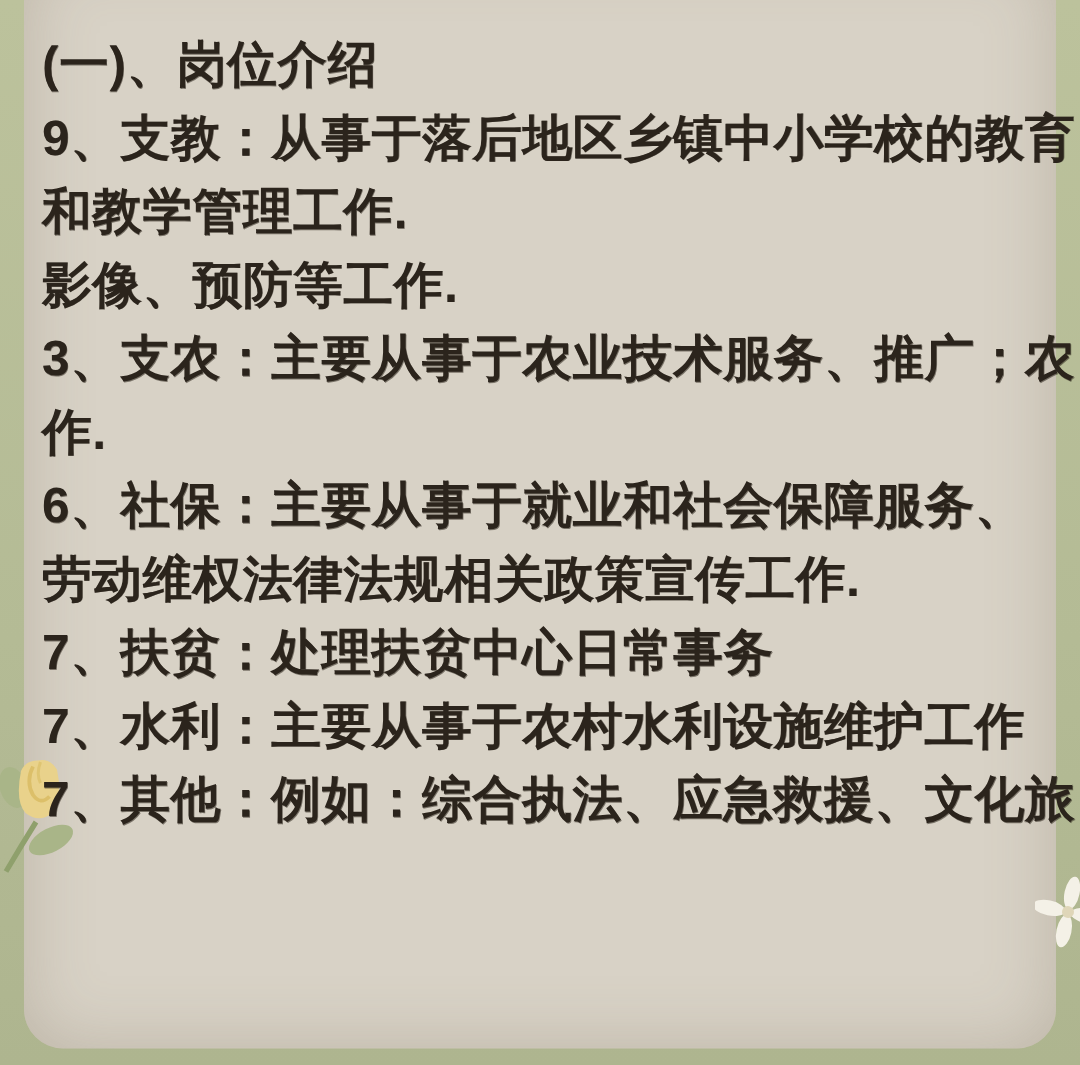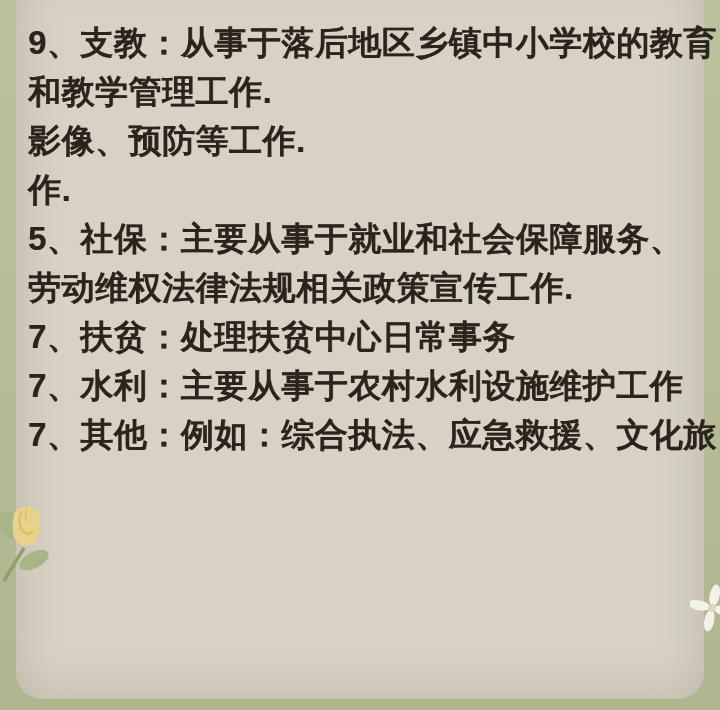--- a/index.html
+++ b/index.html
@@ -68,25 +68,27 @@
     <svg class="flower-left" viewBox="0 0 52 88" aria-hidden="true">
       <ellipse cx="9" cy="27" rx="9" ry="14" fill="#a9b588" transform="rotate(-18 9 27)"></ellipse>
       <ellipse cx="34" cy="62" rx="16" ry="8" fill="#a9b588" transform="rotate(-27 34 62)"></ellipse>
       <path d="M24 50 Q14 66 4 83" stroke="#8fa06c" stroke-width="3.5" fill="none"></path>
       <path d="M14 16 Q10 36 17 44 Q26 51 35 44 Q42 35 38 15 Q33 7 25 9 Q17 9 14 16 Z" fill="#e9d28b"></path>
       <path d="M22 13 Q17 23 22 32 Q27 39 33 33" stroke="#d9bc63" stroke-width="2.5" fill="none" opacity="0.85"></path>
       <path d="M27 10 Q24 18 27 24" stroke="#d9bc63" stroke-width="2" fill="none" opacity="0.6"></path>
     </svg>
 
     <div class="doc-text">
+      <div class="line">(一)、岗位介绍</div>
       <div class="line">9、支教：从事于落后地区乡镇中小学校的教育</div>
       <div class="line">和教学管理工作.</div>
       <div class="line">影像、预防等工作.</div>
+      <div class="line">3、支农：主要从事于农业技术服务、推广；农</div>
       <div class="line">作.</div>
-      <div class="line">5、社保：主要从事于就业和社会保障服务、</div>
+      <div class="line">6、社保：主要从事于就业和社会保障服务、</div>
       <div class="line">劳动维权法律法规相关政策宣传工作.</div>
       <div class="line">7、扶贫：处理扶贫中心日常事务</div>
       <div class="line">7、水利：主要从事于农村水利设施维护工作</div>
       <div class="line">7、其他：例如：综合执法、应急救援、文化旅</div>
     </div>
   </div>
 
   <svg class="flower-right" viewBox="0 0 44 52" aria-hidden="true">
     <g transform="rotate(12 22 26)">
       <ellipse cx="22" cy="13" rx="5" ry="11" fill="#f4f1e7"></ellipse>

